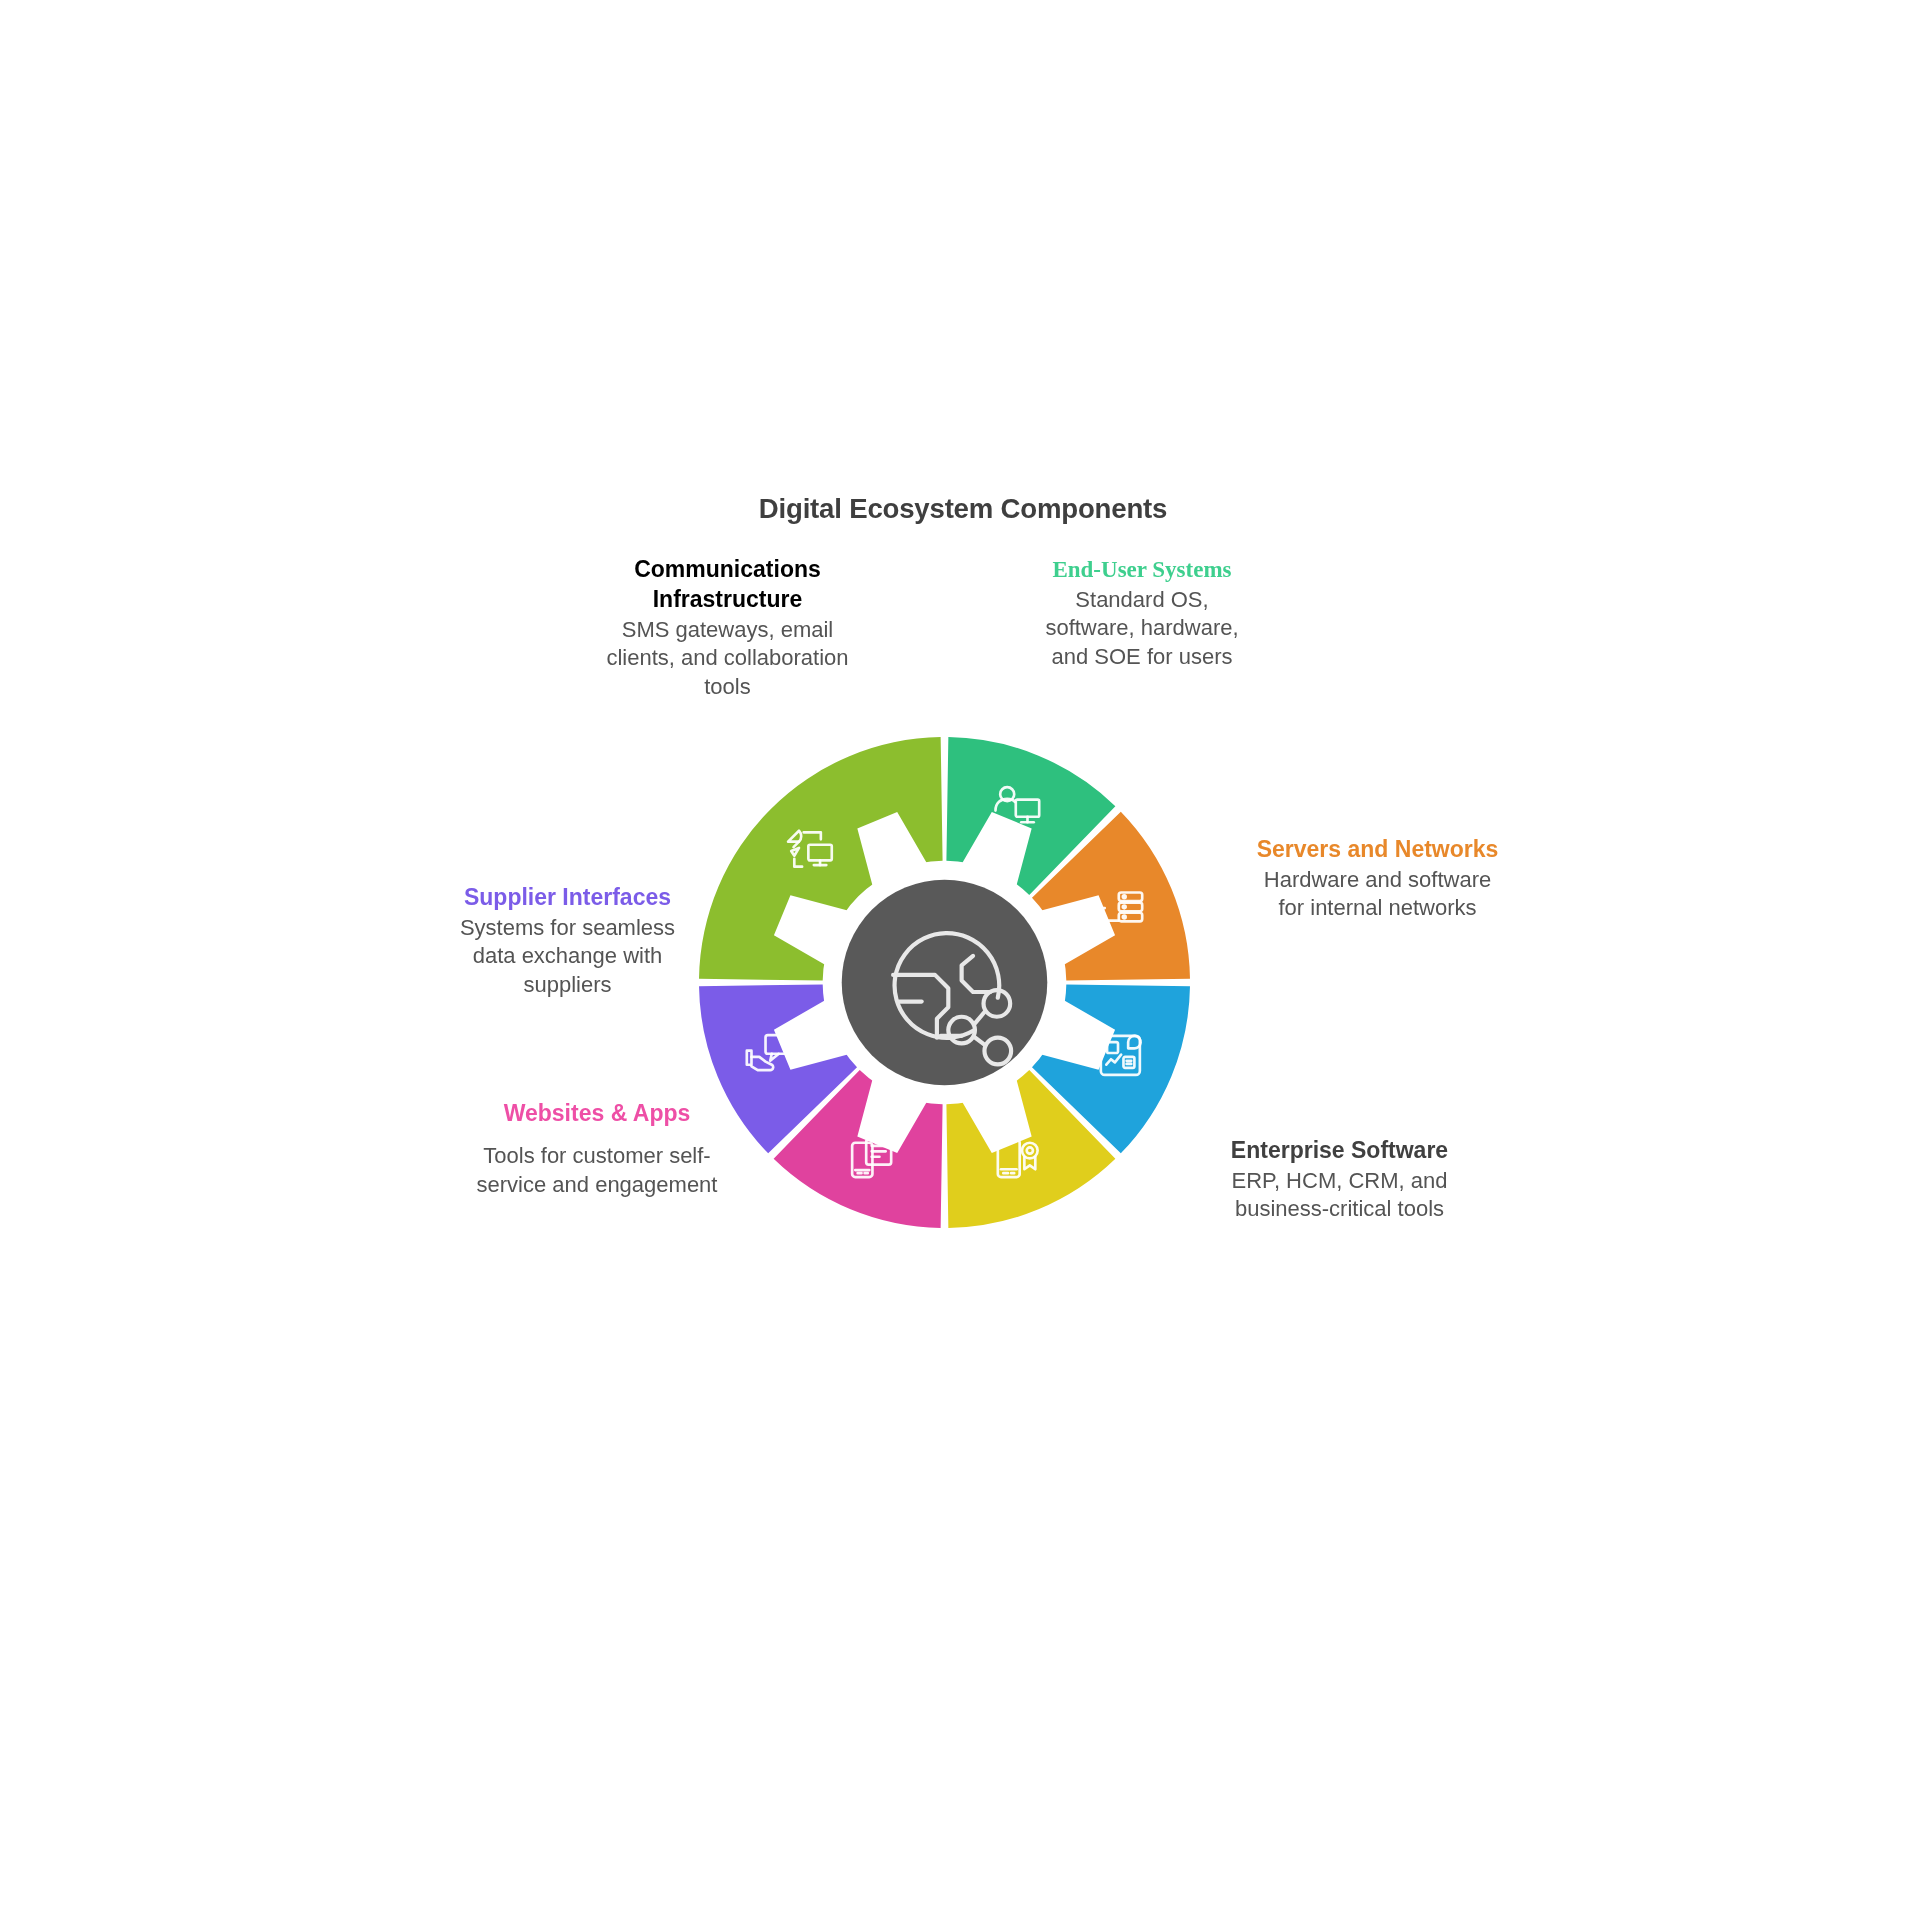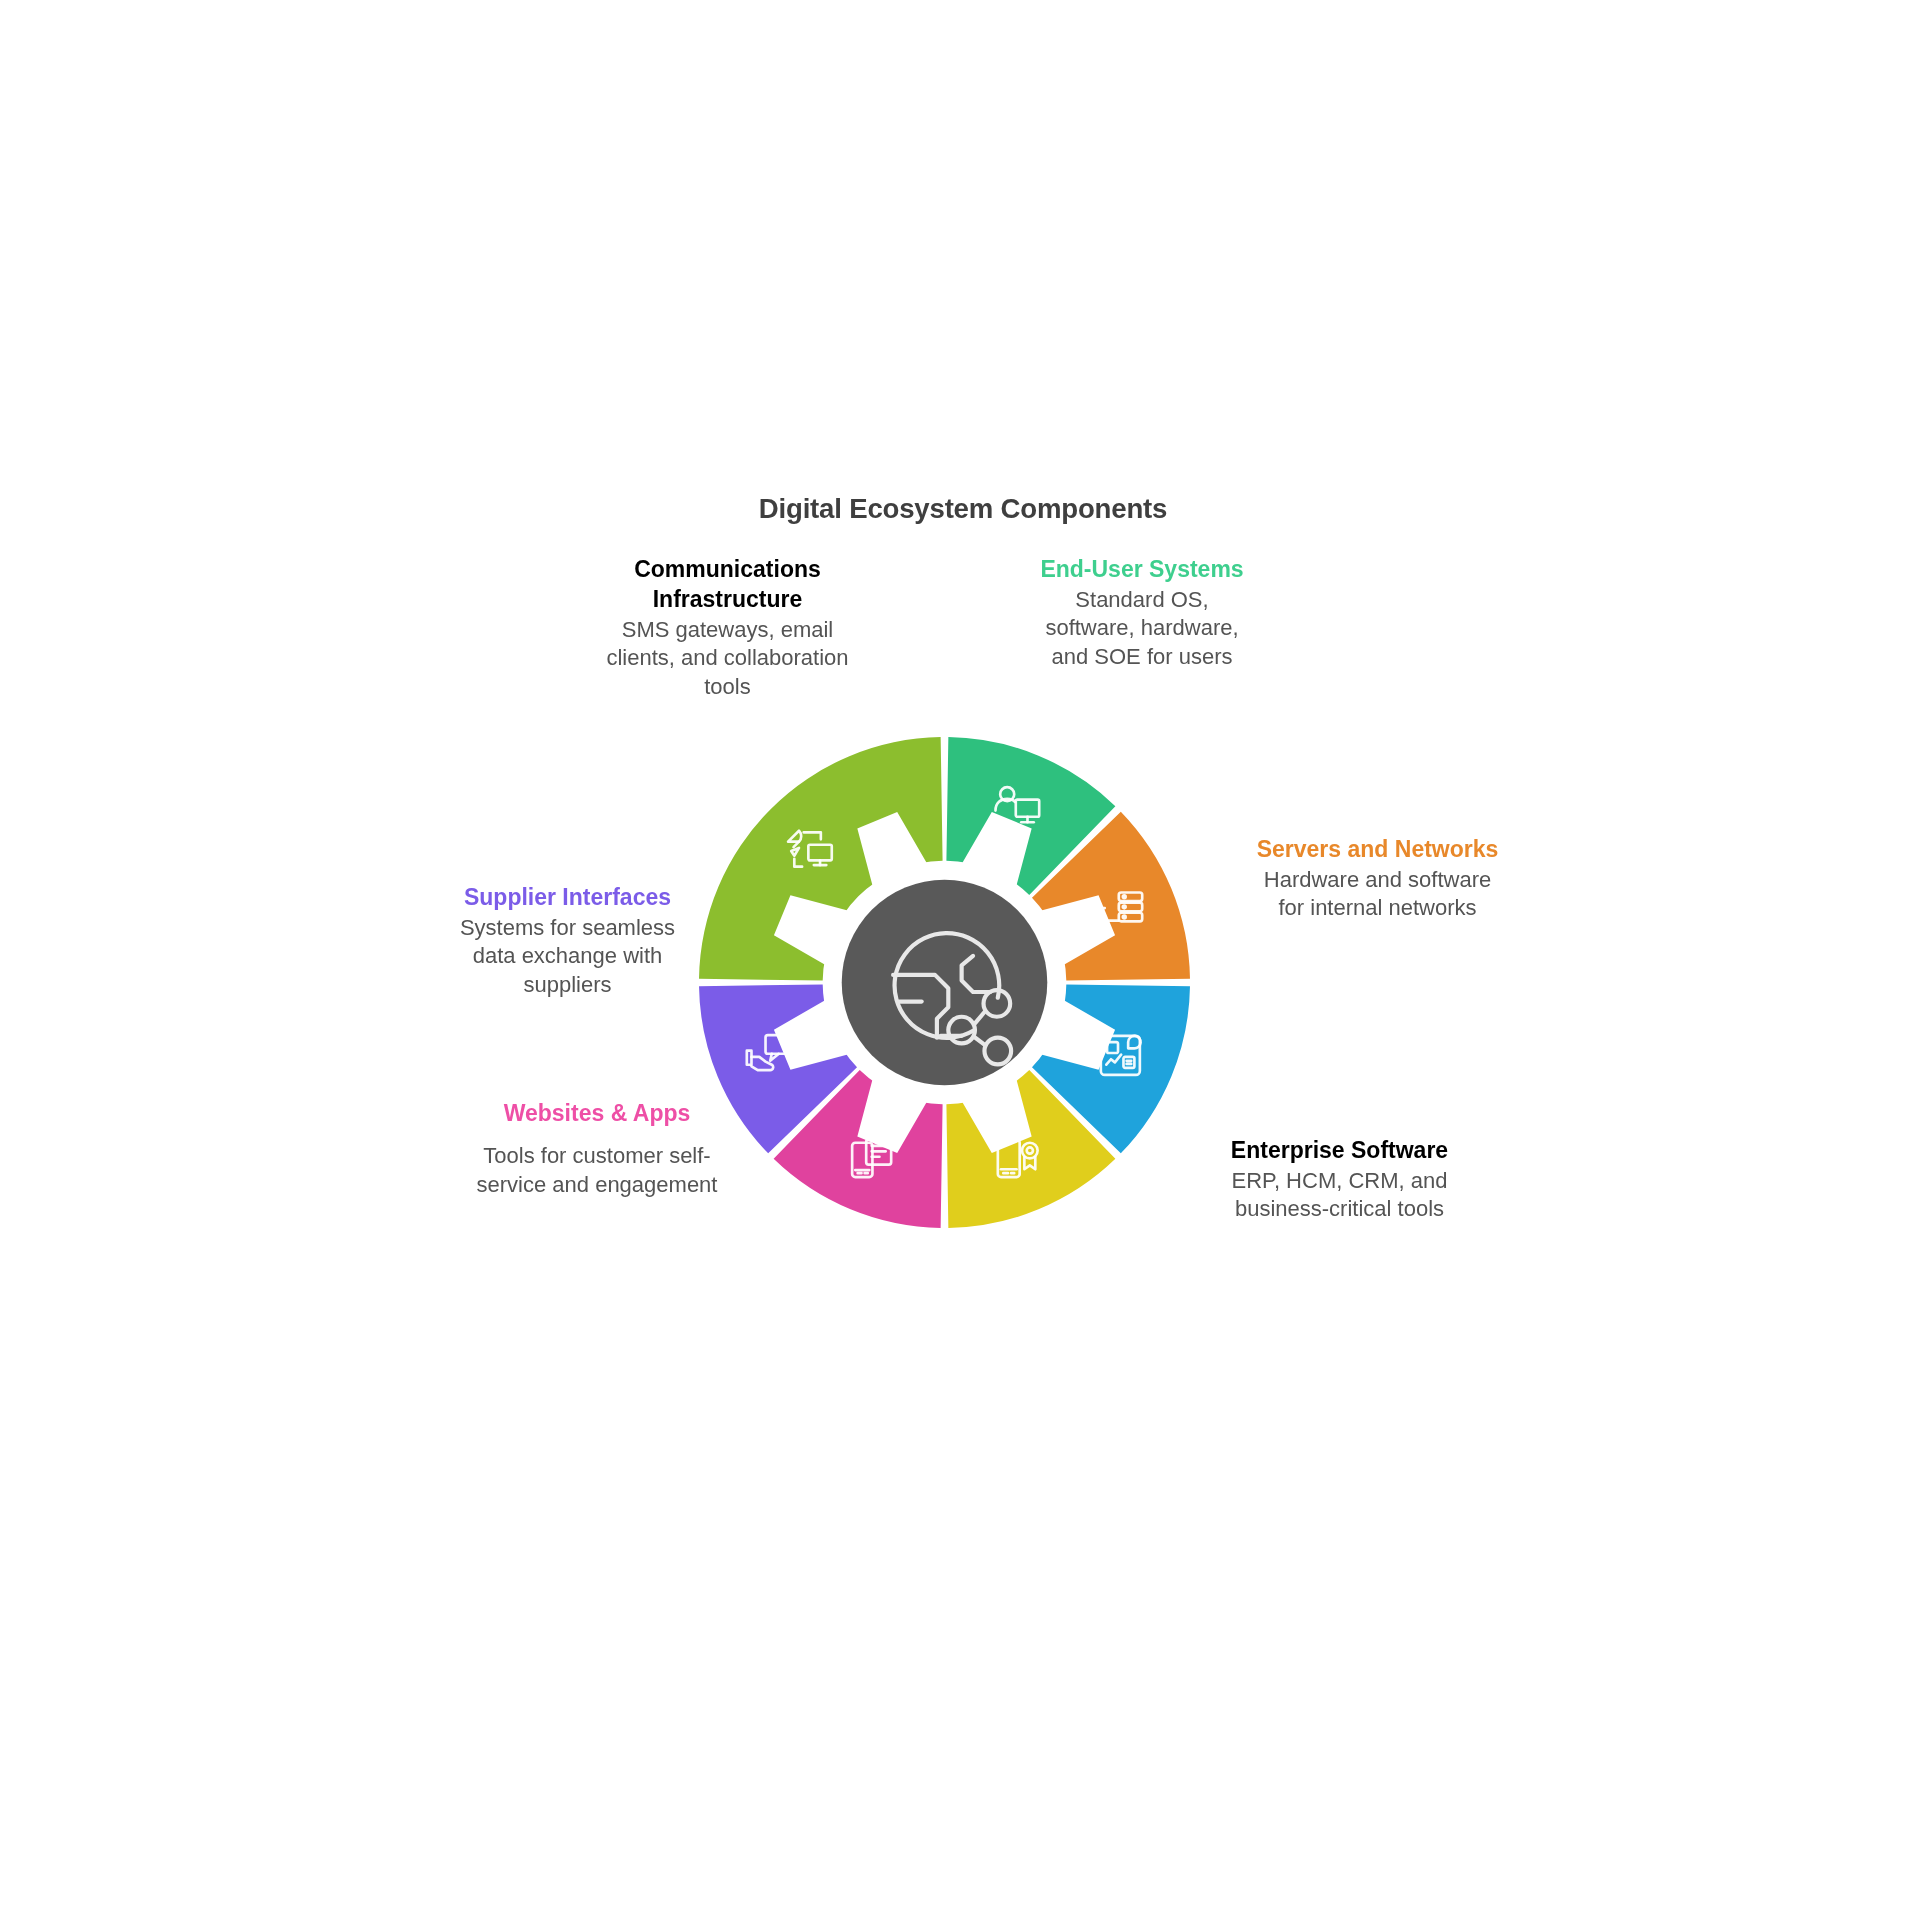--- a/index.html
+++ b/index.html
@@ -189,31 +189,31 @@
         </g>
     </svg>
   </div>
 
   <div class="callout" id="callout-communications">
     <span class="cal-title" style="color: #000000;">Communications Infrastructure</span>
     <span class="cal-desc">SMS gateways, email clients, and collaboration tools</span>
   </div>
 
   <div class="callout" id="callout-end-user">
-    <span class="cal-title" style="color: rgb(62, 207, 142);">End-User Systems</span>
+    <span class="cal-title" style="color: rgb(62, 207, 142); font-family: Liberation Serif, serif;">End-User Systems</span>
     <span class="cal-desc">Standard OS, software, hardware, and SOE for users</span>
   </div>
 
   <div class="callout" id="callout-servers">
     <span class="cal-title" style="color: rgb(232, 136, 42);">Servers and Networks</span>
     <span class="cal-desc">Hardware and software for internal networks</span>
   </div>
 
   <div class="callout" id="callout-enterprise">
-    <span class="cal-title" style="color: #000000;">Enterprise Software</span>
+    <span class="cal-title" style="color: #404040;">Enterprise Software</span>
     <span class="cal-desc">ERP, HCM, CRM, and business-critical tools</span>
   </div>
 
 
   <div class="callout" id="callout-websites">
     <span class="cal-title" style="color: rgb(238, 79, 166);">Websites &amp; Apps</span>
     <span class="cal-desc">Tools for customer self-service and engagement</span>
   </div>
 
   <div class="callout" id="callout-supplier">

